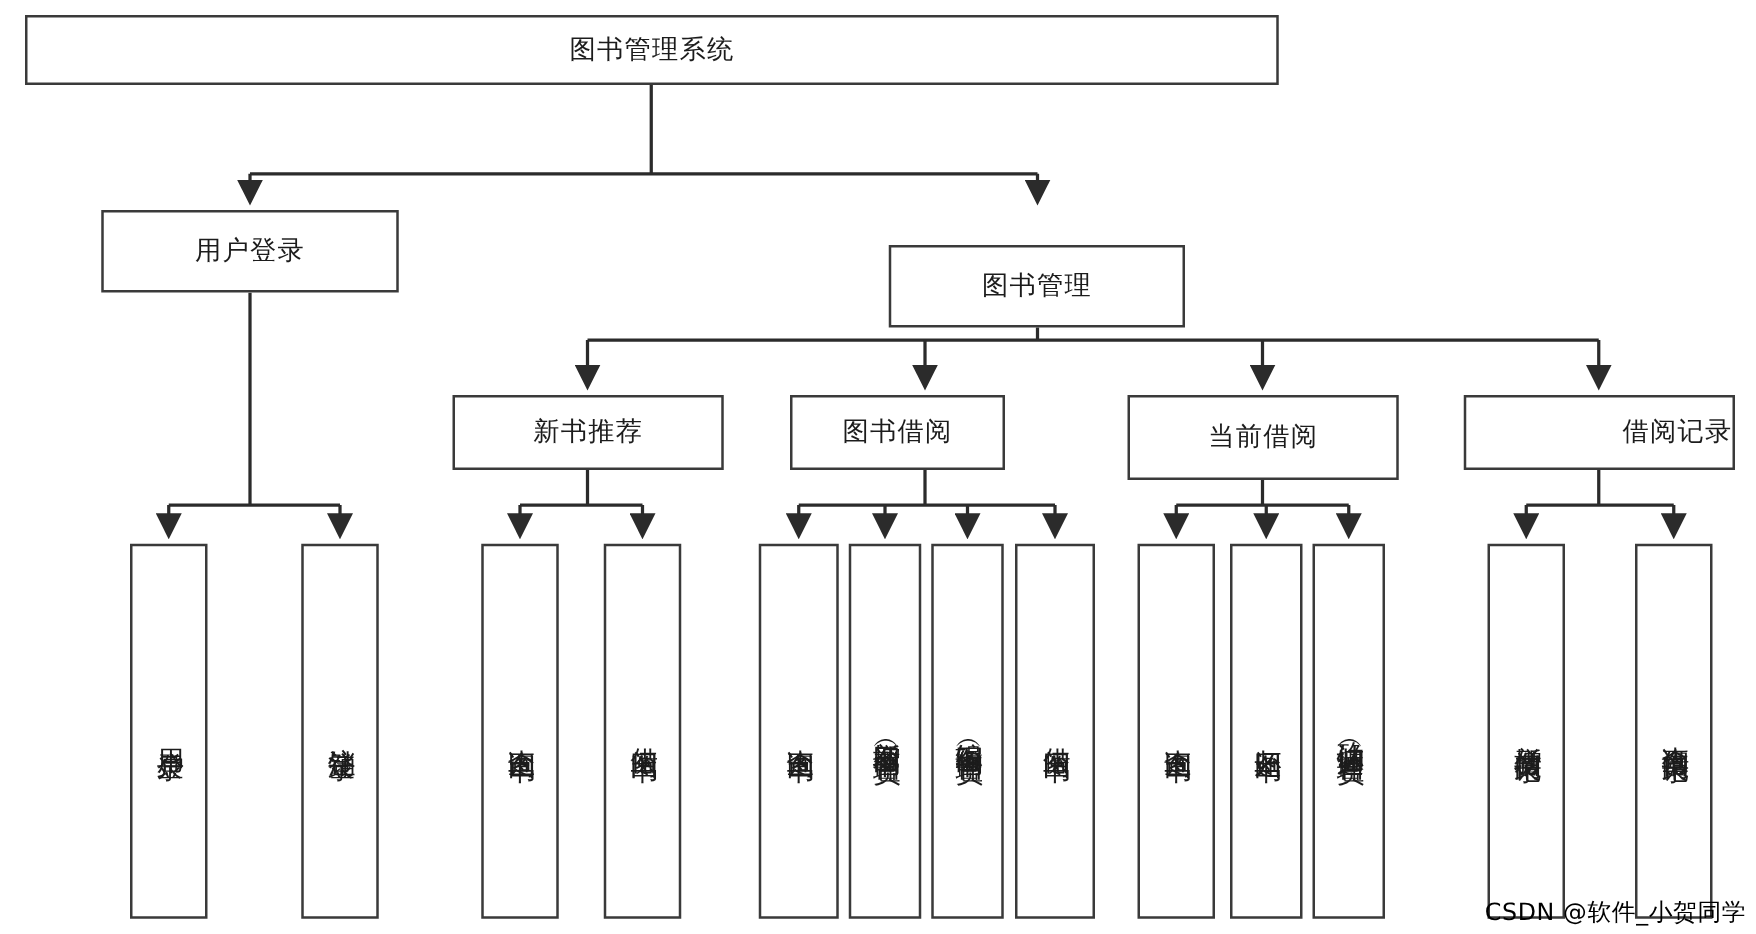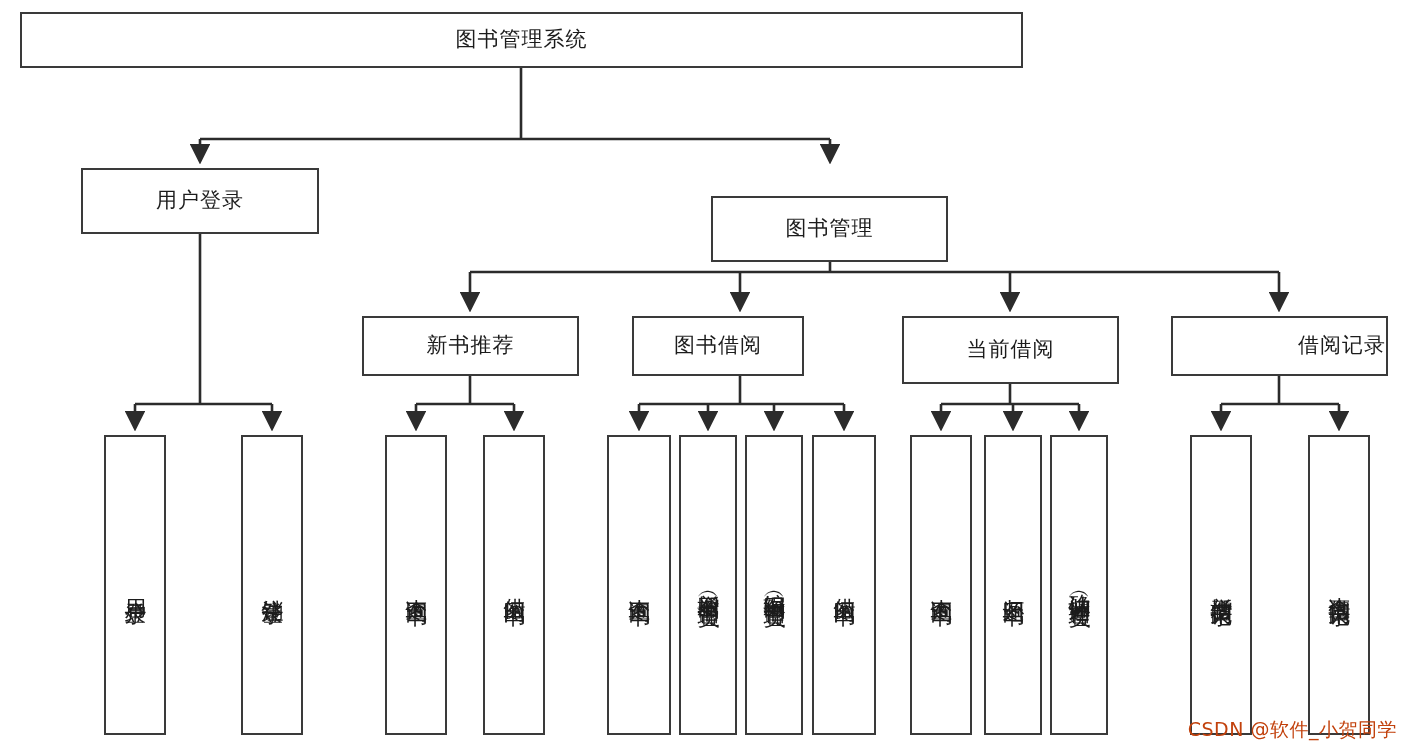--- a/index.html
+++ b/index.html
@@ -57,21 +57,21 @@
   }
   .htext {
     white-space: nowrap;
     letter-spacing: 1px;
   }
   .watermark {
     position: absolute;
     right: 8px;
     bottom: 4px;
     font-size: 19px;
-    color: #c2410c;
+    color: #000000;
     white-space: nowrap;
     letter-spacing: 0.5px;
   }
 </style>
 </head>
 <body>
 
 <div id="canvas">
 
   <svg class="edges" viewBox="0 0 1405 747" xmlns="http://www.w3.org/2000/svg">

